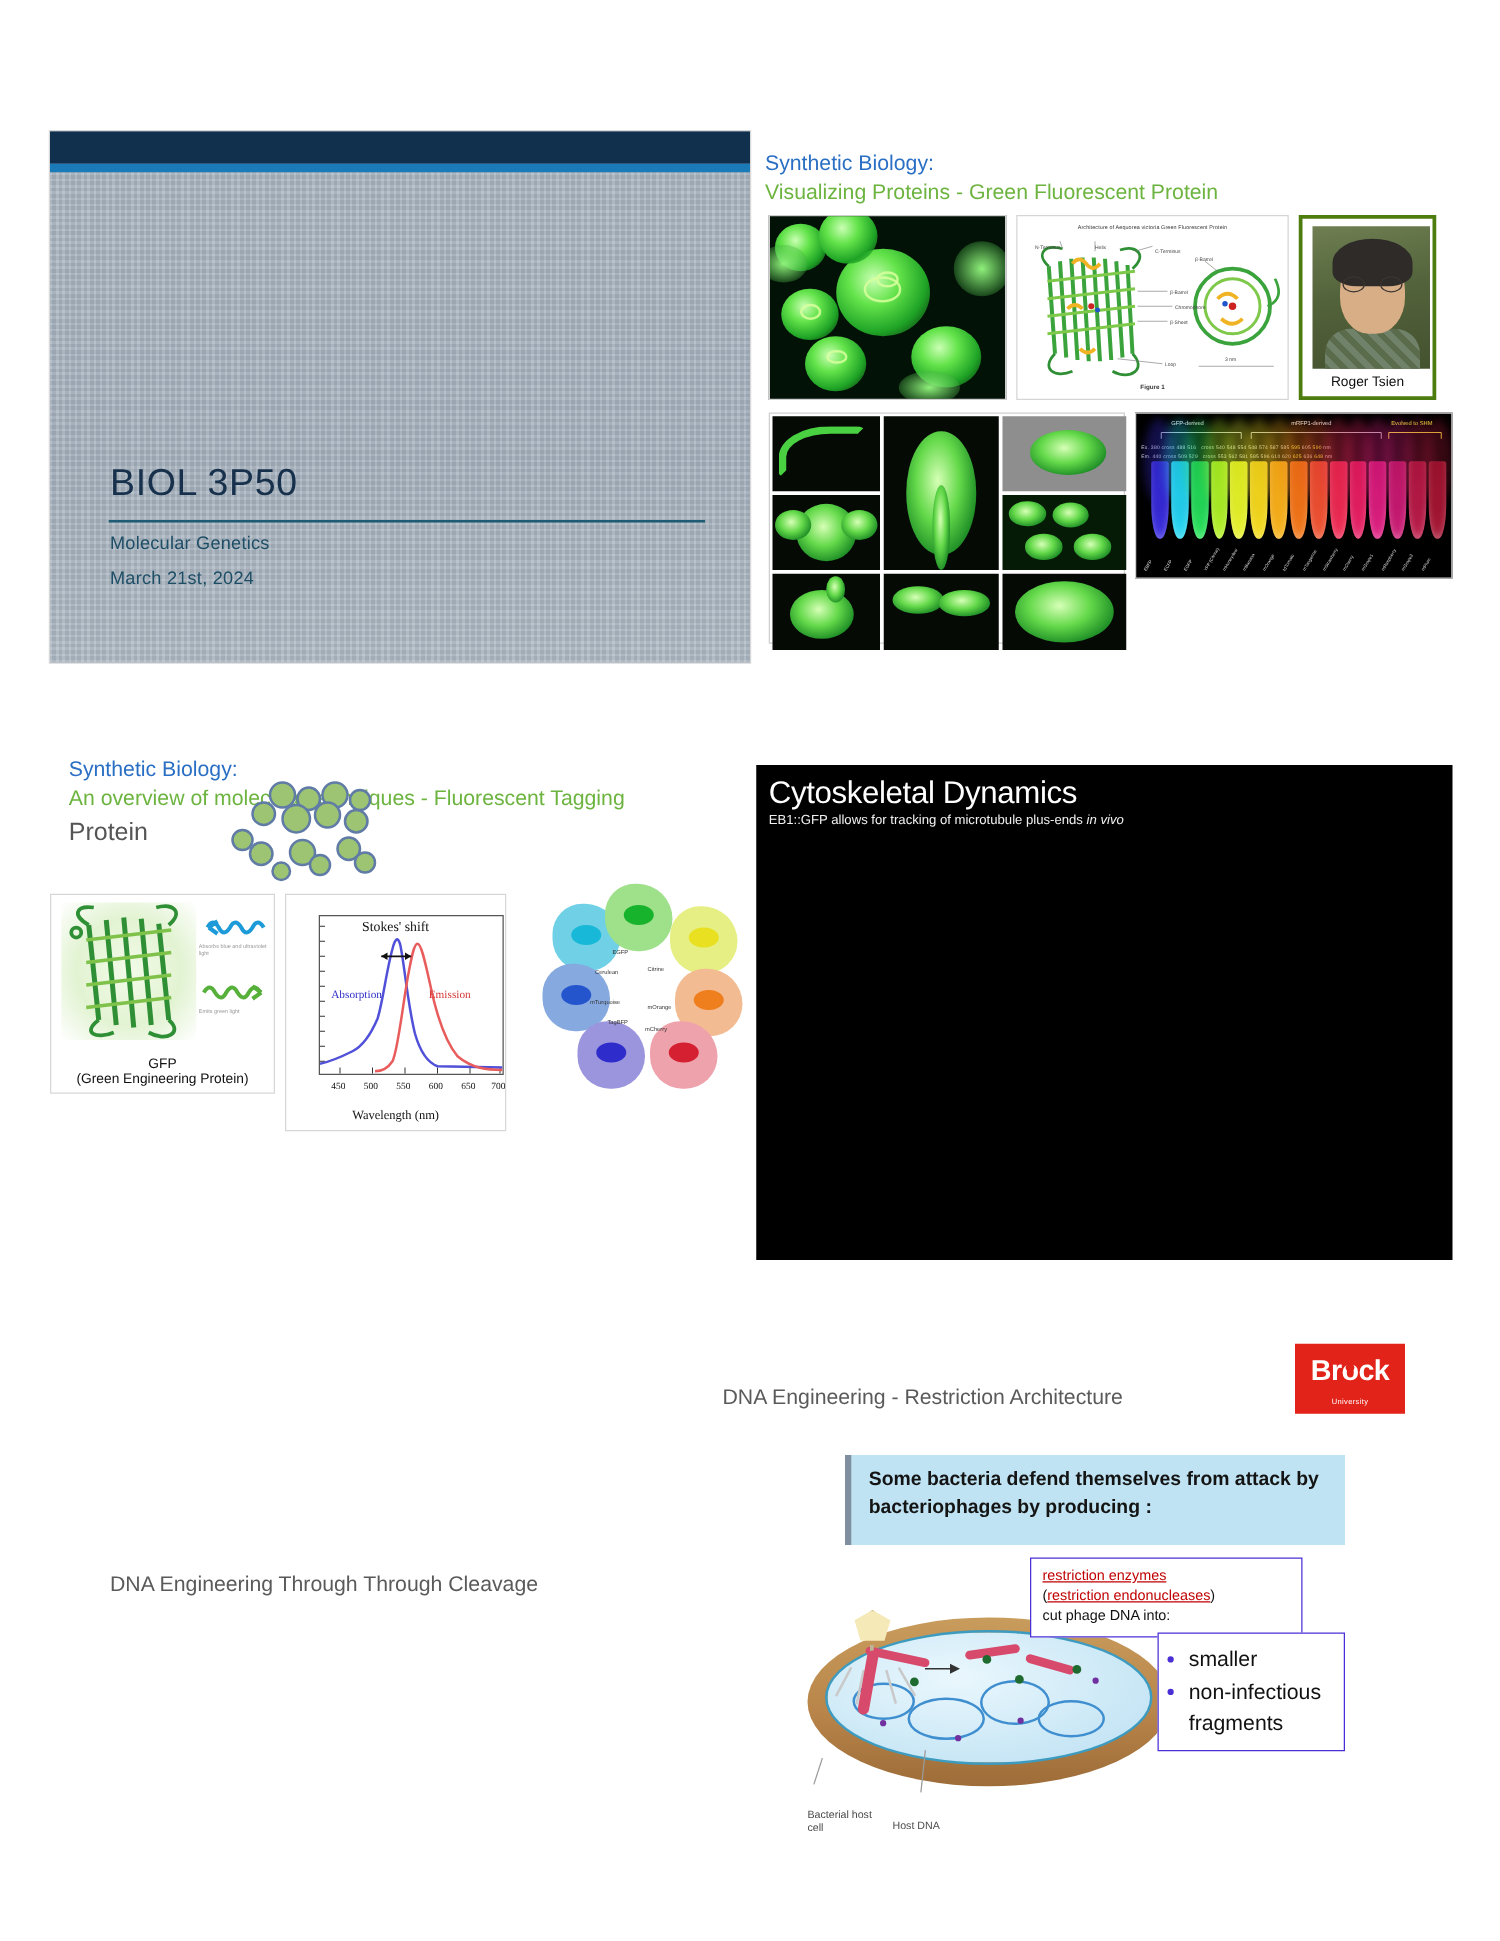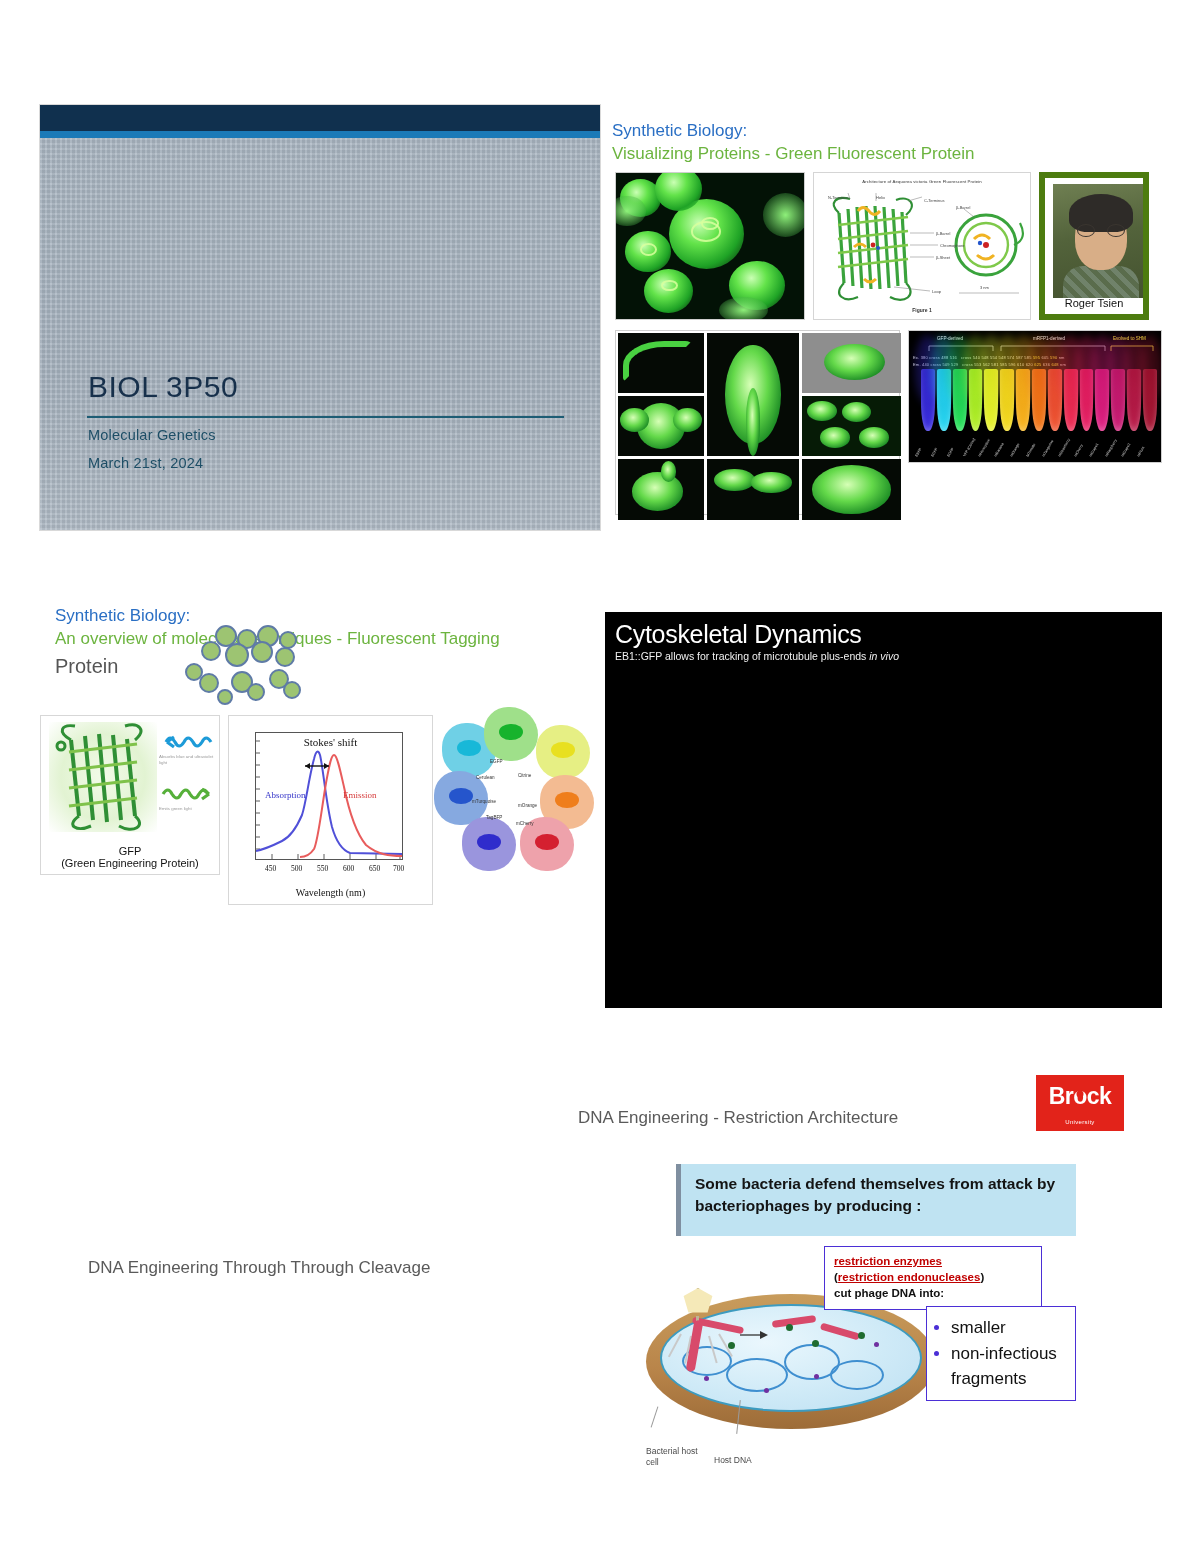--- a/index.html
+++ b/index.html
@@ -86,21 +86,21 @@
     border: 1px solid #d5d5d5; background: #ffffff; overflow: hidden;
   }
   .arch-cap { position: absolute; left: 0; top: 6px; width: 100%; text-align: center;
               font-size: 4.3px; color: #333; letter-spacing: .1px; }
   .arch-fig { position: absolute; left: 0; bottom: 6px; width: 100%; text-align: center;
               font-size: 5px; color: #333; font-weight: bold; }
   .arch-lbl { position: absolute; font-size: 4px; color: #444; white-space: nowrap; }
 
   .tsien {
     position: absolute; left: 424px; top: 0; width: 110px; height: 148px;
-    border: 6px solid #4d7c0f; background: #fff; overflow: hidden;
+    border: 3px solid #4d7c0f; background: #fff; overflow: hidden;
   }
   .tsien .photo {
     position: absolute; left: 8px; top: 6px; width: 94px; height: 114px;
     background: linear-gradient(170deg,#6f7f52 0%, #53633b 45%, #44522f 100%);
     overflow: hidden;
   }
   .tsien .face {
     position: absolute; left: 22px; top: 20px; width: 52px; height: 66px;
     border-radius: 48% 48% 44% 44%; background: #d8ae87;
   }
@@ -167,21 +167,21 @@
 
   .gfp-barrel { position: absolute; left: 0px; top: 110px; width: 180px; height: 160px;
                 border: 1px solid #d7d7d7; background: #fff; }
   .barrel-art { position: absolute; left: 8px; top: 6px; width: 108px; height: 110px;
                 background: radial-gradient(ellipse at 50% 50%, #f2fbe8 0%, #e2f3d2 55%, #ffffff 100%); }
   .wave { position: absolute; }
   .wave-cap { position: absolute; font-size: 4.4px; color: #9a9a9a; line-height: 1.25; width: 56px; }
   .gfp-cap { position: absolute; left: 0; bottom: 4px; width: 100%; text-align: center;
              font-size: 11px; color: #111; line-height: 1.15; }
 
-  .stokes { position: absolute; left: 188px; top: 110px; width: 205px; height: 190px;
+  .stokes { position: absolute; left: 188px; top: 110px; width: 177px; height: 190px;
             border: 1px solid #d7d7d7; background: #fff; }
   .stokes .plotbox { position: absolute; left: 26px; top: 16px; width: 148px; height: 128px;
                      border: 1px solid #555; }
   .stokes .ttl { position: absolute; left: 0; top: 20px; width: 100%; text-align: center;
                  font-family: "Liberation Serif", serif; font-size: 11px; color: #111; }
   .stokes .abs { position: absolute; left: 36px; top: 74px;
                  font-family: "Liberation Serif", serif; font-size: 9px; color: #3333c8; }
   .stokes .emi { position: absolute; left: 114px; top: 74px;
                  font-family: "Liberation Serif", serif; font-size: 9px; color: #d63a3a; }
   .stokes .xlab { position: absolute; left: 0; bottom: 6px; width: 100%; text-align: center;
@@ -233,21 +233,21 @@
   .phage-head { position: absolute; left: 36px; top: 4px; width: 32px; height: 30px;
                 background: #f5e9b8; border: 1.4px solid #cdbf8d;
                 clip-path: polygon(50% 0%, 95% 27%, 80% 82%, 20% 82%, 5% 27%); }
   .phage-tail { position: absolute; left: 50px; top: 32px; width: 3px; height: 22px; background: #bdb497; }
   .phage-leg { position: absolute; background: #c9c9c9; width: 2.4px; transform-origin: top center; }
   .redstrand { position: absolute; background: #d84a6b; border-radius: 8px; }
   .greendot { position: absolute; width: 7px; height: 7px; border-radius: 50%; background: #1f6b2f; }
   .purpdot { position: absolute; width: 5px; height: 5px; border-radius: 50%; background: #7030a0; }
   .callout-enz { position: absolute; left: 196px; top: 82px; width: 218px;
                  border: 1.6px solid #4b2fd6; background: #fff; padding: 7px 9px;
-                 font-size: 11.5px; line-height: 1.38; font-weight: bold; color: #111; }
+                 font-size: 11.5px; line-height: 1.38; font-weight: normal; color: #111; }
   .callout-enz .red { color: #c00000; text-decoration: underline; }
   .callout-bul { position: absolute; left: 298px; top: 142px; width: 150px;
                  border: 1.6px solid #4b2fd6; background: #fff; padding: 8px 10px;
                  font-size: 17px; line-height: 1.5; color: #111; }
   .callout-bul ul { margin: 0; padding-left: 14px; }
   .callout-bul li::marker { color: #4b2fd6; }
   .fig-lbl { position: absolute; font-size: 8.5px; color: #4a4a4a; line-height: 1.25; }
   .leader { position: absolute; background: #9a9a9a; width: 1px; }
 </style>
 </head>

